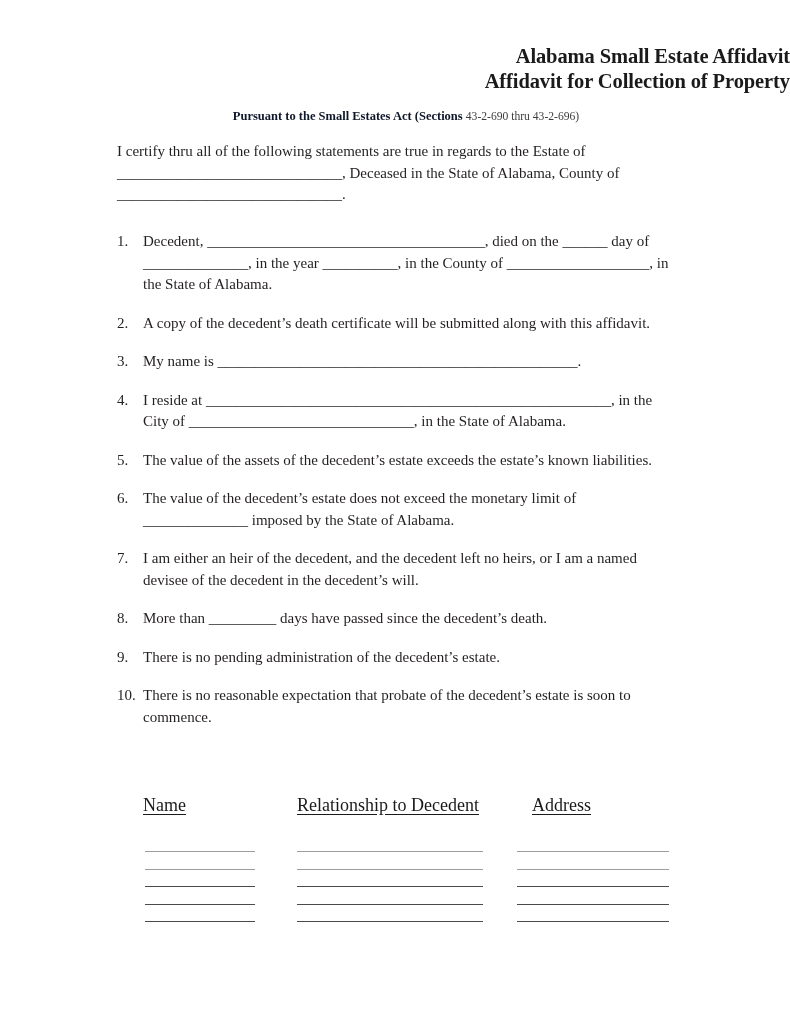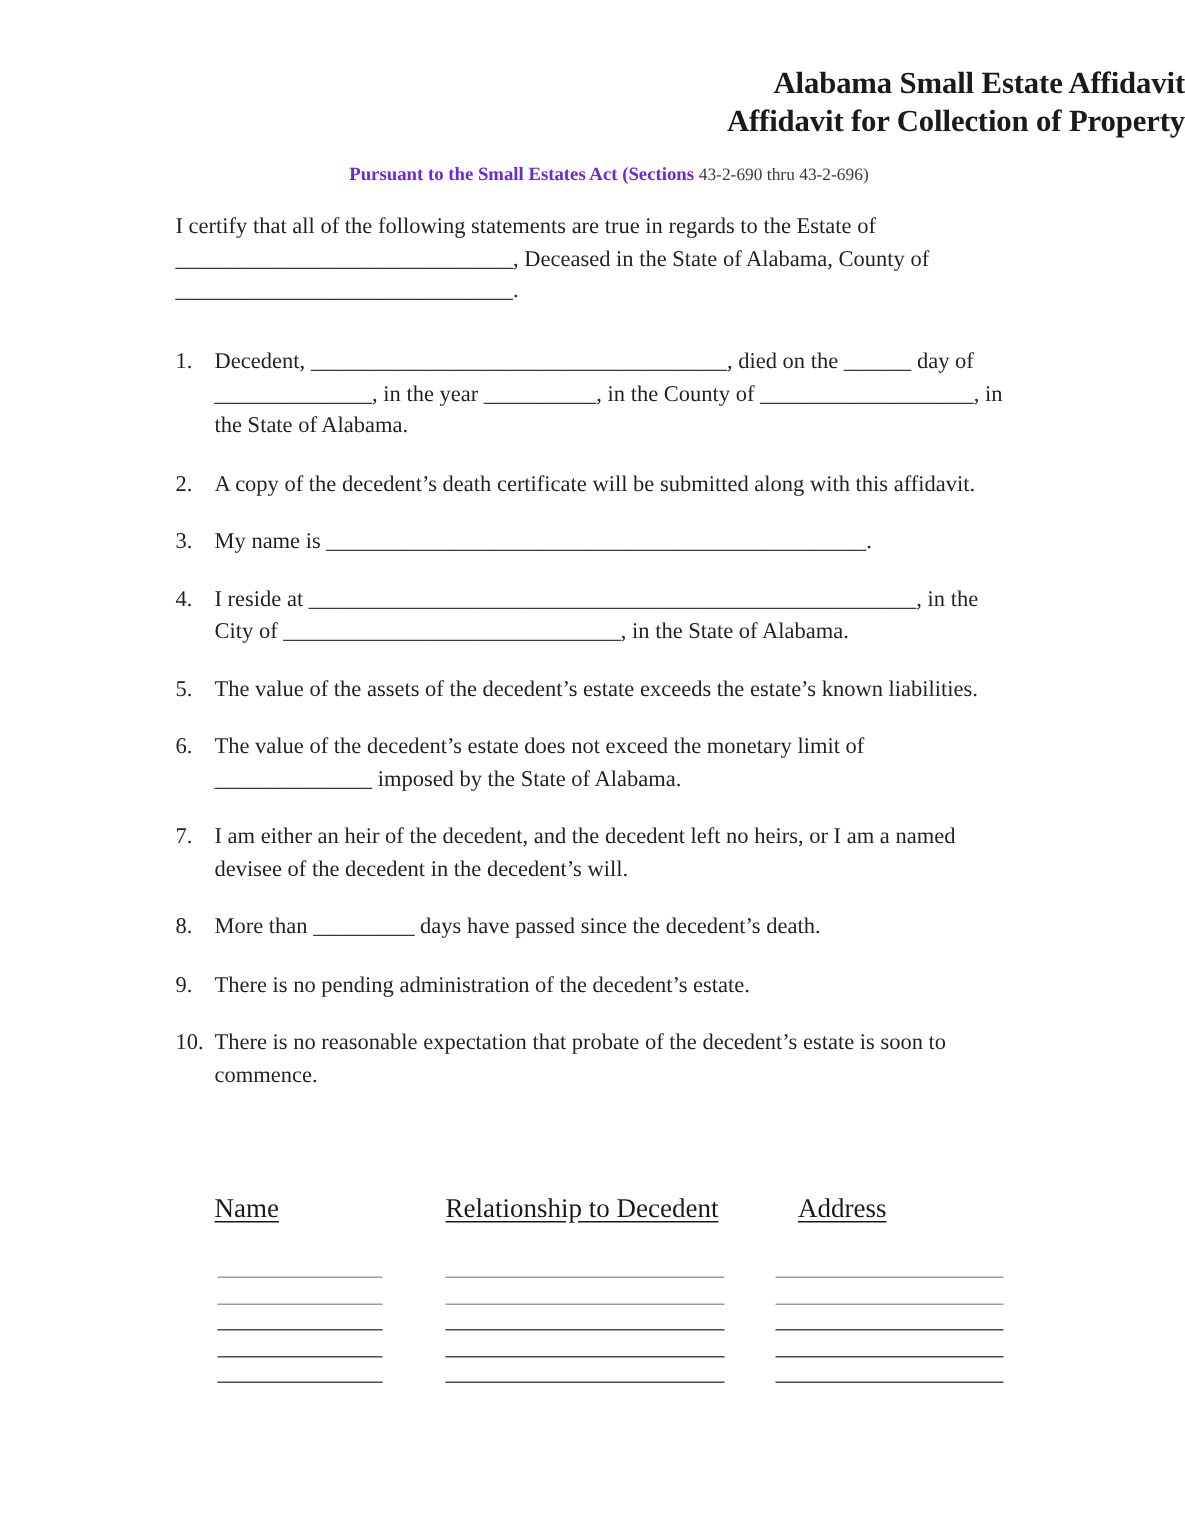--- a/index.html
+++ b/index.html
@@ -44,21 +44,21 @@
     position: absolute;
     left: 0;
     top: 108px;
     width: 790px;
     text-align: center;
     font-size: 12.5px;
     line-height: 16px;
   }
   .subtitle .sub-strong {
     font-weight: bold;
-    color: #6d28d9;
+    color: #0f172a;
     margin-left: 22px;
   }
   .subtitle .sub-light {
     font-weight: normal;
     color: #3c3c3c;
     font-size: 11.6px;
   }
 
   
   .intro {
@@ -153,21 +153,21 @@
 
   <div class="title-block">
     <div class="doc-title-line">Alabama Small Estate Affidavit</div>
     <div class="doc-title-line">Affidavit for Collection of Property</div>
   </div>
 
   <div class="subtitle">
     <span class="sub-strong">Pursuant to the Small Estates Act (Sections</span><span>&nbsp;</span><span class="sub-light">43-2-690 thru 43-2-696)</span>
   </div>
 
-  <div class="intro">I certify that all of the following statements are true in regards to the Estate of ______________________________, Deceased in the State of Alabama, County of ______________________________.</div>
+  <div class="intro">I certify thru all of the following statements are true in regards to the Estate of ______________________________, Deceased in the State of Alabama, County of ______________________________.</div>
 
   <div class="clause-list">
 
     <div class="clause">
       <span class="clause-num">1.</span>
       <span class="clause-body">Decedent, _____________________________________, died on the ______ day of ______________, in the year __________, in the County of ___________________, in the State of Alabama.</span>
     </div>
 
     <div class="clause">
       <span class="clause-num">2.</span>

